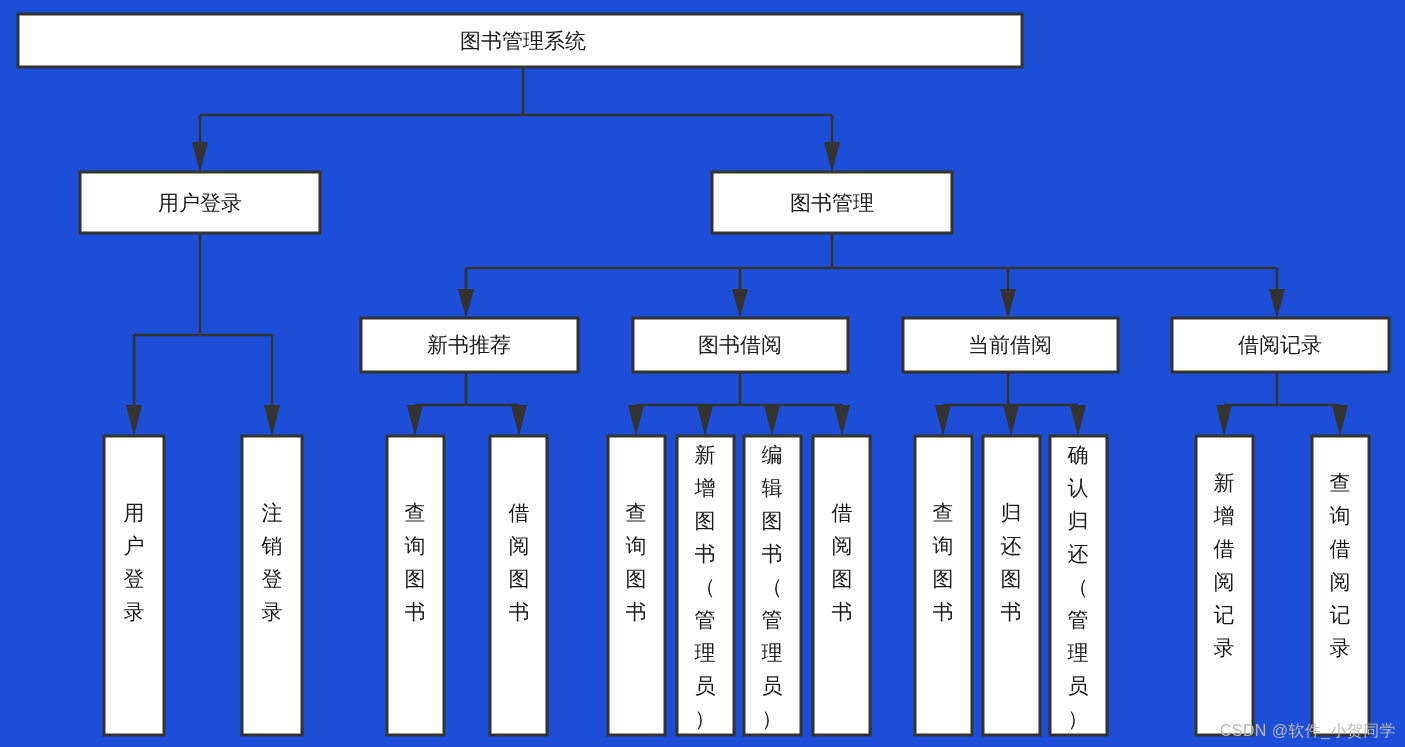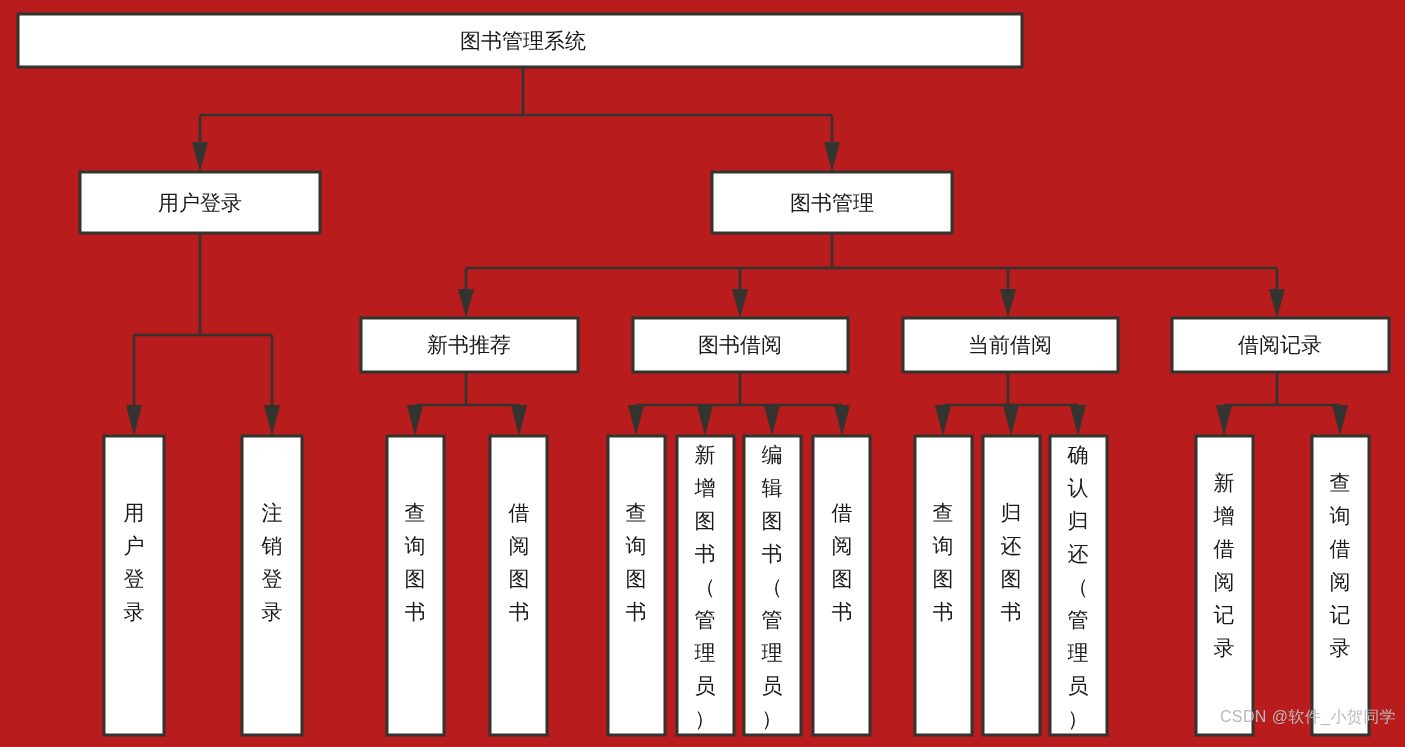--- a/index.html
+++ b/index.html
@@ -10,21 +10,21 @@
   body {
     width: 1405px;
     height: 747px;
     font-family: "Liberation Sans", "DejaVu Sans", sans-serif;
     overflow: hidden;
   }
   #diagram-root {
     position: relative;
     width: 1405px;
     height: 747px;
-    background: #b91c1c;
+    background: #1d4ed8;
   }
   svg.flow {
     position: absolute;
     top: 0;
     left: 0;
     width: 1405px;
     height: 747px;
     display: block;
   }
   .node-rect {
@@ -51,21 +51,21 @@
   }
   .node-label-v {
     font-family: "Liberation Sans", "DejaVu Sans", sans-serif;
     font-size: 21px;
     fill: #1a1a1a;
     text-anchor: middle;
   }
   .watermark {
     position: absolute;
     right: 9px;
-    bottom: 19px;
+    bottom: 5px;
     font-family: "Liberation Sans", "DejaVu Sans", sans-serif;
     font-size: 16px;
     color: #b9b9b9;
     white-space: nowrap;
     letter-spacing: 0.4px;
   }
 </style>
 </head>
 <body>
 

